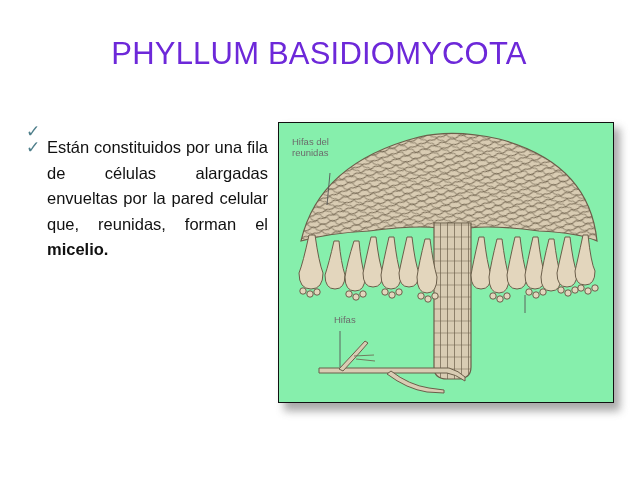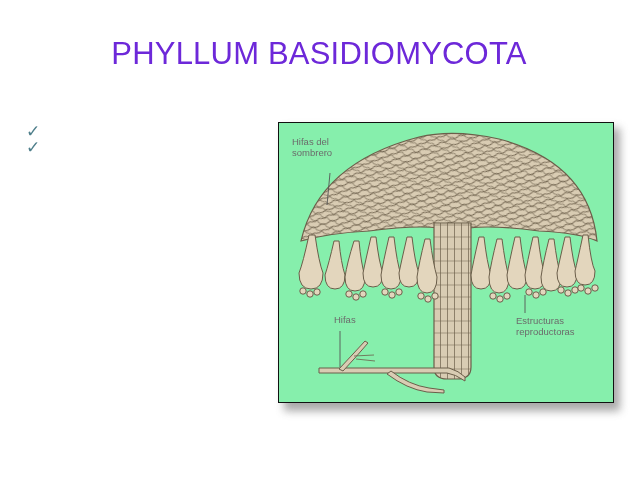--- a/index.html
+++ b/index.html
@@ -25,20 +25,21 @@
 <body>
 
 <div class="title">PHYLLUM BASIDIOMYCOTA</div>
 
 <div class="bullets">
   <div class="bullet">
     <span class="check">✓</span>
   </div>
   <div class="bullet">
     <span class="check">✓</span>
+    <span><span>Están constituidos por una fila de células alargadas envueltas por la pared celular que, reunidas, forman el </span><b>micelio.</b></span>
   </div>
 </div>
 
 <div class="figure-wrap">
   <div class="shadow"></div>
   <div class="figure">
     <svg width="334" height="279" viewBox="0 0 334 279">
       <defs>
         <pattern id="hyph" width="10" height="6" patternUnits="userSpaceOnUse" patternTransform="rotate(-20)">
           <rect width="10" height="6" fill="#d9ccb3"></rect>
@@ -117,21 +118,17 @@
 
       <g stroke="#555" stroke-width="0.9">
         <line x1="51" y1="50" x2="48" y2="82"></line>
         <line x1="61" y1="208" x2="61" y2="244"></line>
         <line x1="246" y1="172" x2="246" y2="190"></line>
       </g>
     </svg>
 
     <div class="lbl" style="left:13px; top:13px;">
       <div>Hifas del</div>
-      <div>sombrero</div>
+      <div>reunidas</div>
     </div>
     <div class="lbl" style="left:55px; top:191px;">Hifas</div>
-    <div class="lbl" style="left:237px; top:192px;">
-      <div>Estructuras</div>
-      <div>reproductoras</div>
-    </div>
   </div>
 </div>
 
 </body></html>

